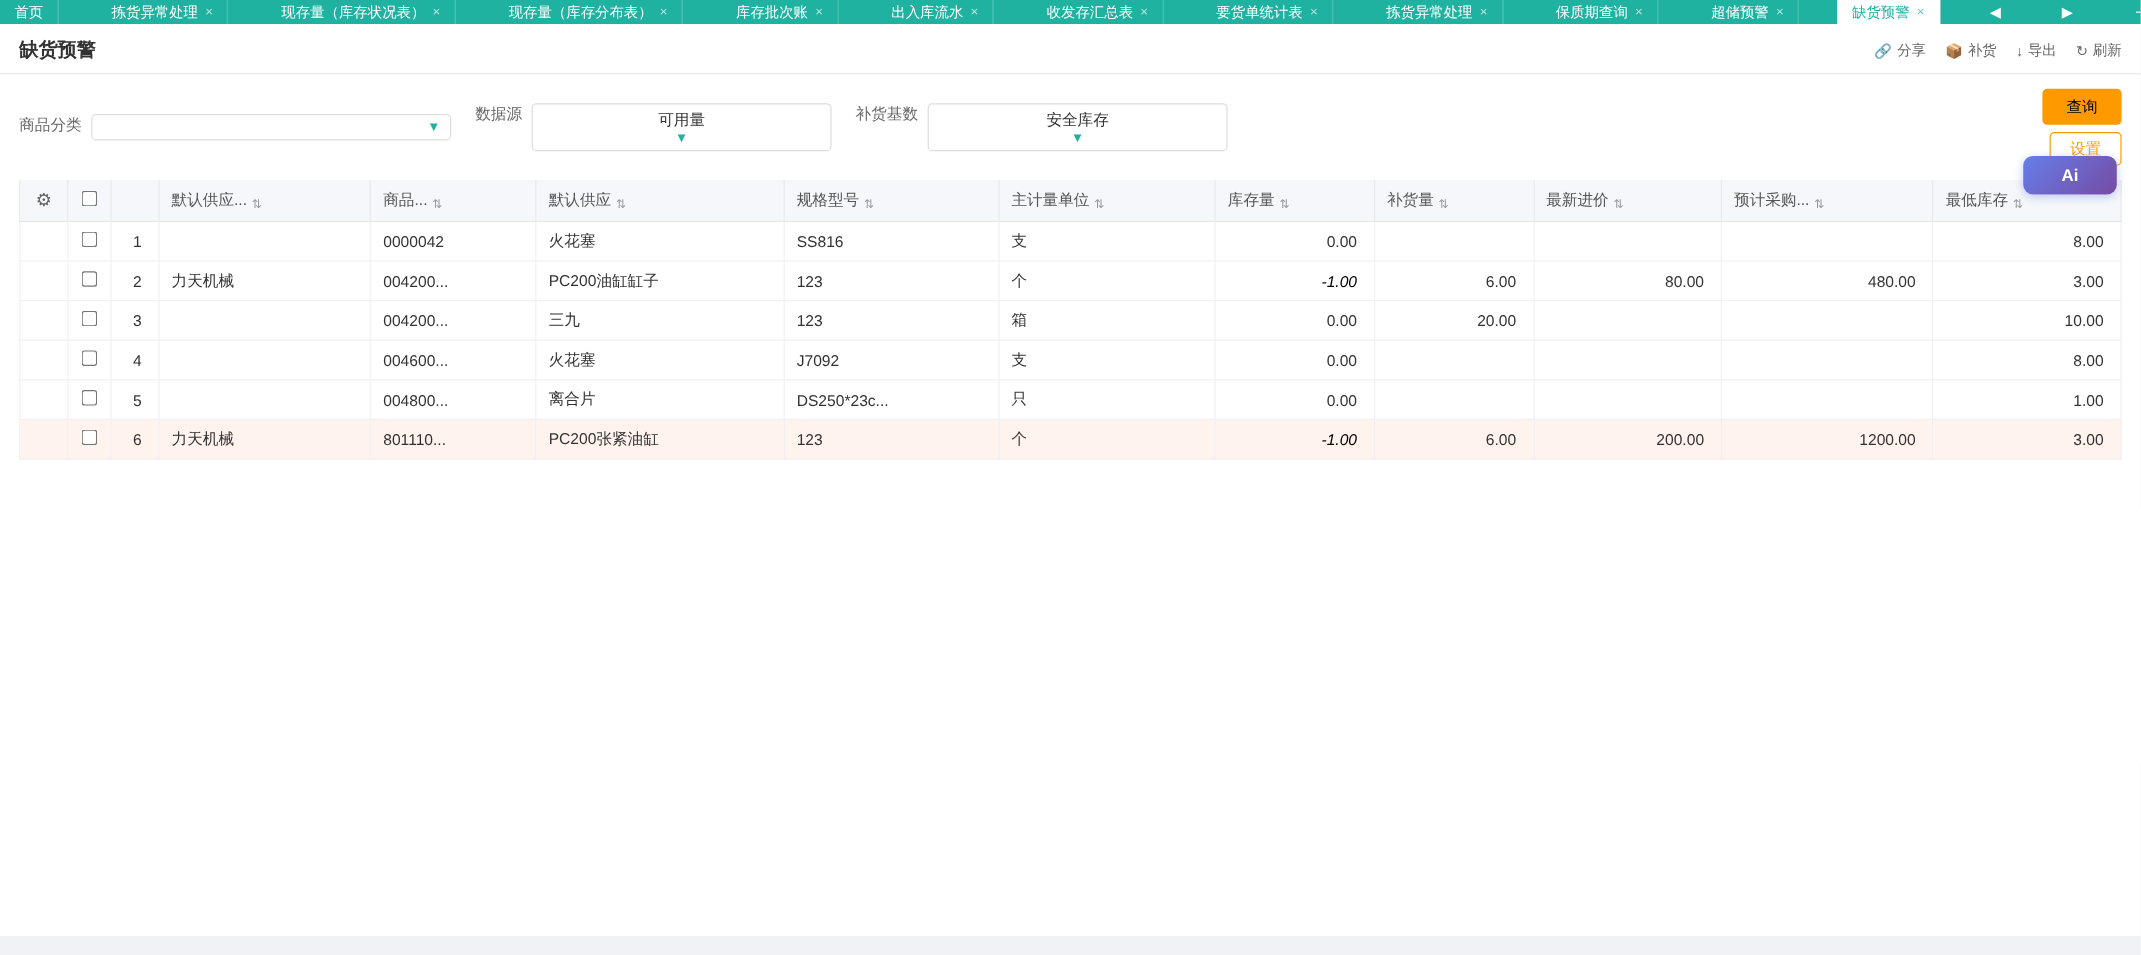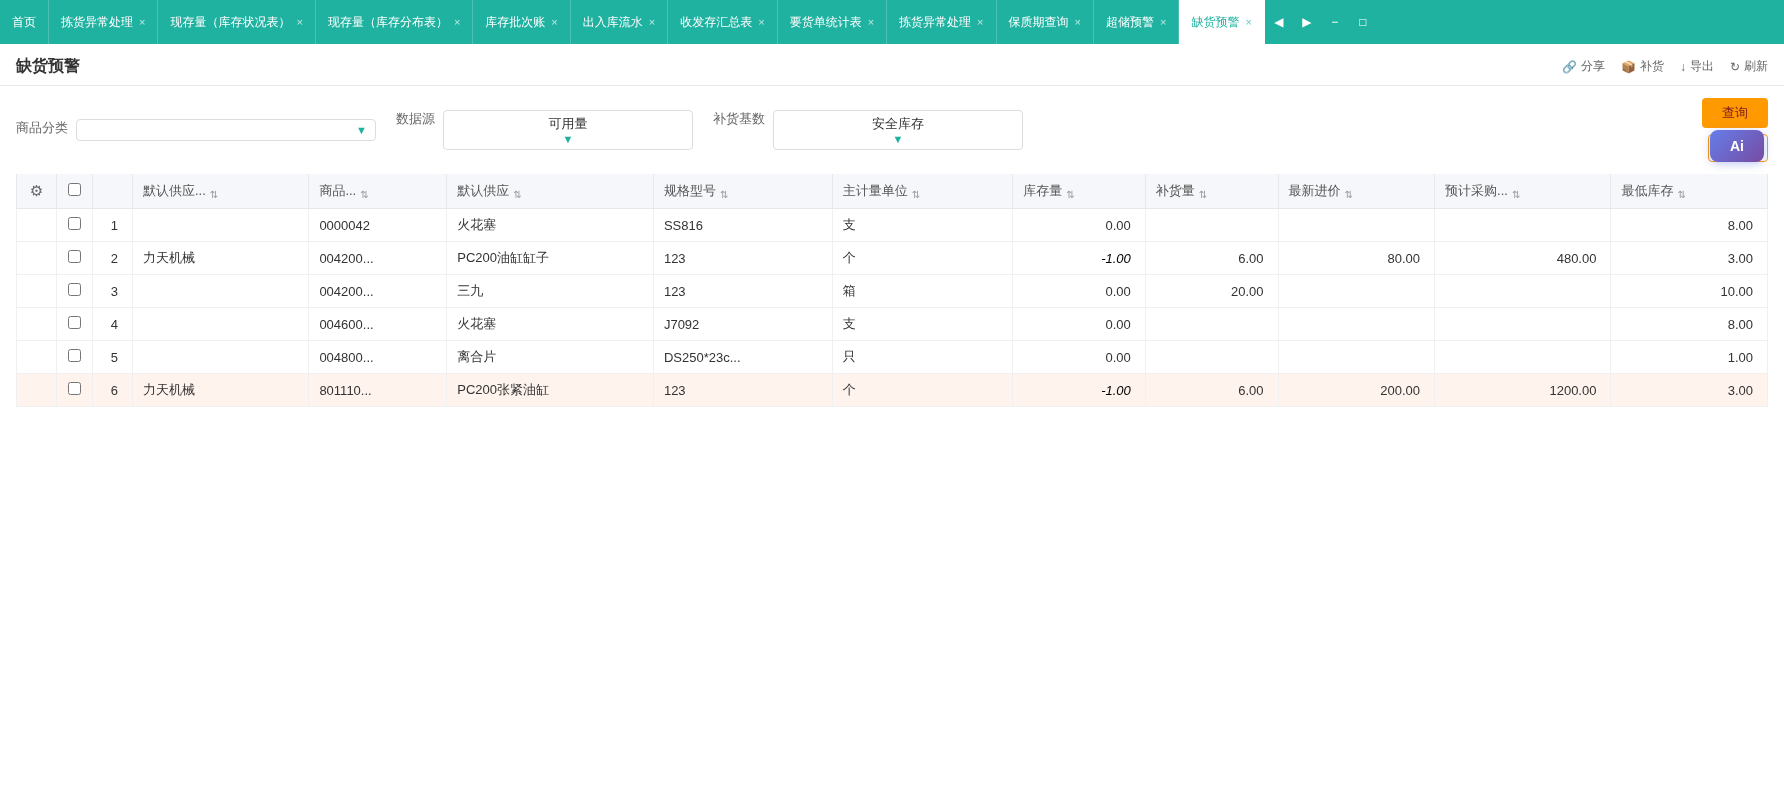--- a/index.html
+++ b/index.html
@@ -3,23 +3,24 @@
   <meta charset="utf-8">
   <style>
     * { box-sizing: border-box; margin: 0; padding: 0; }
     body { font-family: 'Microsoft YaHei', Arial, sans-serif; font-size: 13px; background: #f0f2f5; color: #333; }
 
     
     .tab-bar {
       display: flex;
       align-items: center;
       background: #20b2a0;
-      height: 44px;
+      height: 20px;
       overflow: hidden;
       flex-shrink: 0;
+      gap: 32px;
     }
     .tab-item {
       display: flex;
       align-items: center;
       padding: 0 12px;
       height: 100%;
       color: #fff;
       font-size: 12px;
       cursor: pointer;
       white-space: nowrap;
@@ -119,21 +120,21 @@
     .filter-right {
       margin-left: auto;
       display: flex;
       flex-direction: column;
       gap: 6px;
       align-items: flex-end;
     }
 
     .btn-query {
       background: #f90;
-      color: #7f1d1d;
+      color: #000000;
       border: none;
       border-radius: 4px;
       padding: 6px 20px;
       cursor: pointer;
       font-size: 13px;
     }
     .btn-settings {
       background: #fff;
       color: #f90;
       border: 1px solid #f90;
@@ -196,21 +197,21 @@
     .negative-val { color: #000000; font-style: italic; }
 
     
     .ai-btn {
       position: fixed;
       right: 20px;
       top: 130px;
       background: linear-gradient(135deg, #667eea 0%, #764ba2 100%);
       color: #fff;
       border-radius: 8px;
-      padding: 8px 20px;
+      padding: 8px 32px;
       font-size: 14px;
       font-weight: bold;
       cursor: pointer;
       box-shadow: 0 2px 8px rgba(102,126,234,0.4);
     }
   </style>
 </head>
 <body>
 
 <div class="tab-bar">

